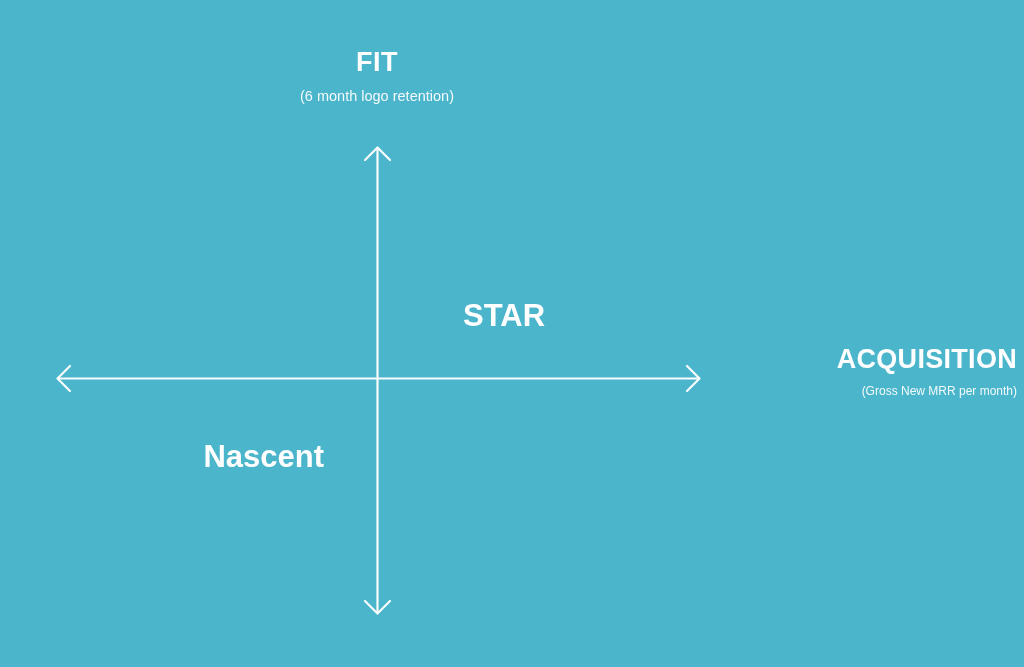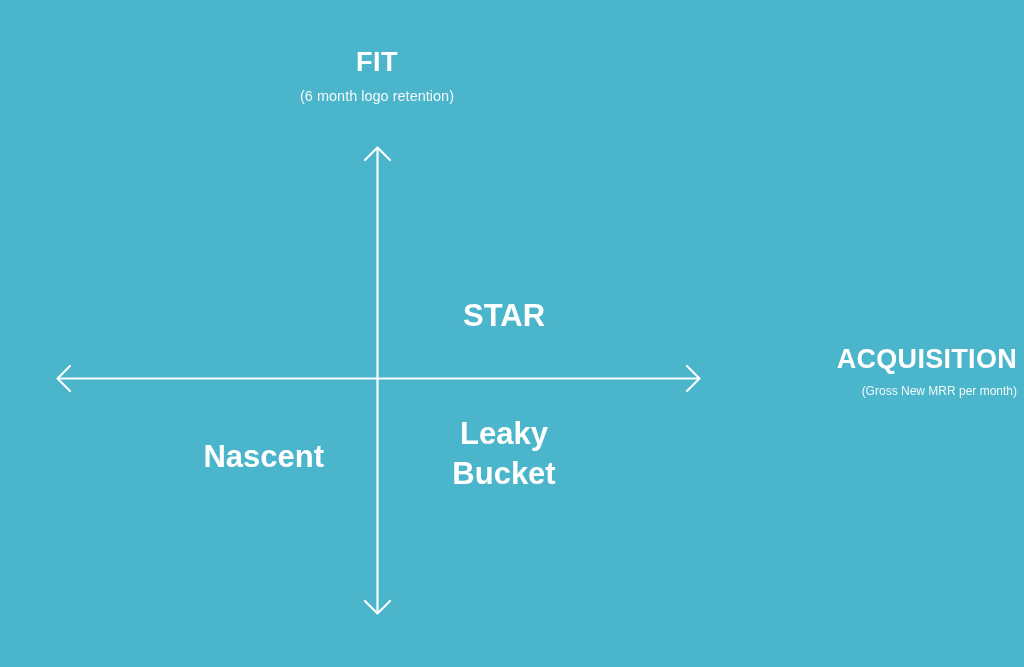--- a/index.html
+++ b/index.html
@@ -146,16 +146,14 @@
   <div class="axis-title-right">
     <span class="title">ACQUISITION</span>
     <span class="subtitle">(Gross New MRR per month)</span>
   </div>
 
 
   <div class="quad-label quad-star">STAR</div>
 
   <div class="quad-label quad-nascent">Nascent</div>
 
-  <div class="quad-label quad-leaky-bucket">Leaky
-Bucket</div>
 
 </div>
 
 </body></html>

